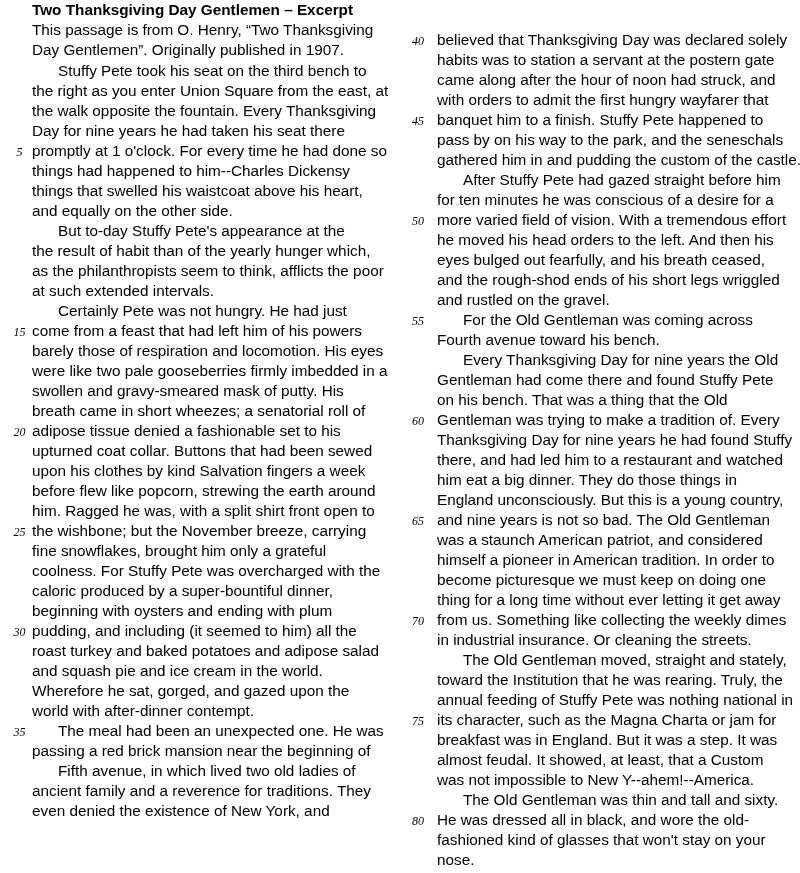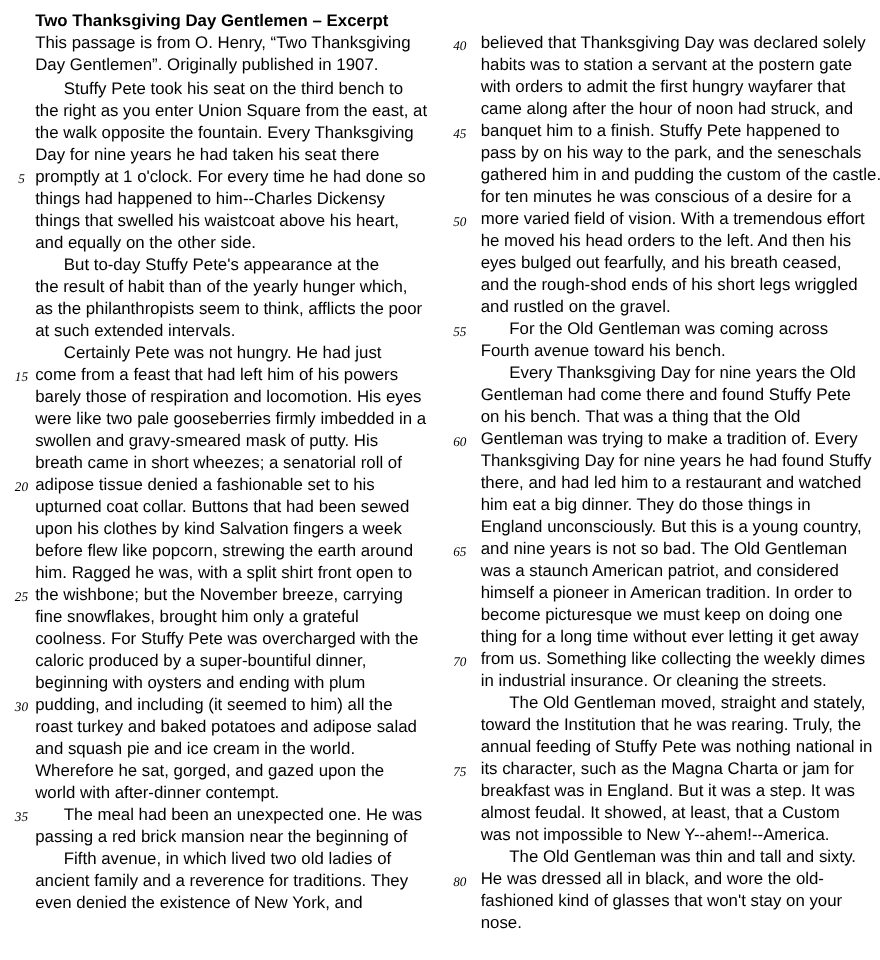--- a/index.html
+++ b/index.html
@@ -3,21 +3,21 @@
 <meta charset="utf-8">
 <style>
   html, body { margin: 0; padding: 0; background: #ffffff; }
   body {
     width: 800px; height: 873px; overflow: hidden;
     font-family: "Liberation Sans", sans-serif;
     font-size: 15.3px; color: #000;
   }
   .page { display: flex; width: 800px; }
   .col { box-sizing: border-box; }
-  .col-left  { width: 400px; padding-top: 10px; }
+  .col-left  { width: 400px; }
   .col-right { width: 395px; margin-left: 5px; padding-top: 30px; }
   .header { margin-left: 32px; }
   .title { font-weight: bold; height: 20px; line-height: 20px; white-space: nowrap; }
   .intro-line { height: 20px; line-height: 20px; white-space: nowrap; }
   .body-lines { margin-top: 1px; text-align: center; }
   .line { display: flex; height: 20px; line-height: 20px; white-space: nowrap; }
   .num {
     flex: 0 0 32px; box-sizing: border-box; padding-left: 7px; padding-top: 4px;
     font-family: "Liberation Serif", serif; font-style: italic;
     font-size: 12px; line-height: 14px; color: #000;
@@ -195,37 +195,41 @@
         <div class="line">
           <span class="num">40</span>
           <span class="txt">believed that Thanksgiving Day was declared solely</span>
         </div>
         <div class="line">
           <span class="num"></span>
           <span class="txt">habits was to station a servant at the postern gate</span>
         </div>
         <div class="line">
           <span class="num"></span>
+          <span class="txt">came along after the hour of noon had struck, and</span>
+        </div>
+        <div class="line">
+          <span class="num"></span>
           <span class="txt">with orders to admit the first hungry wayfarer that</span>
-        </div>
-        <div class="line">
-          <span class="num"></span>
-          <span class="txt">came along after the hour of noon had struck, and</span>
         </div>
         <div class="line">
           <span class="num">45</span>
           <span class="txt">banquet him to a finish. Stuffy Pete happened to</span>
         </div>
         <div class="line">
           <span class="num"></span>
           <span class="txt">pass by on his way to the park, and the seneschals</span>
         </div>
         <div class="line">
           <span class="num"></span>
           <span class="txt">gathered him in and pudding the custom of the castle.</span>
+        </div>
+        <div class="line">
+          <span class="num"></span>
+          <span class="txt indent">After Stuffy Pete had gazed straight before him</span>
         </div>
         <div class="line">
           <span class="num"></span>
           <span class="txt">for ten minutes he was conscious of a desire for a</span>
         </div>
         <div class="line">
           <span class="num">50</span>
           <span class="txt">more varied field of vision. With a tremendous effort</span>
         </div>
         <div class="line">

